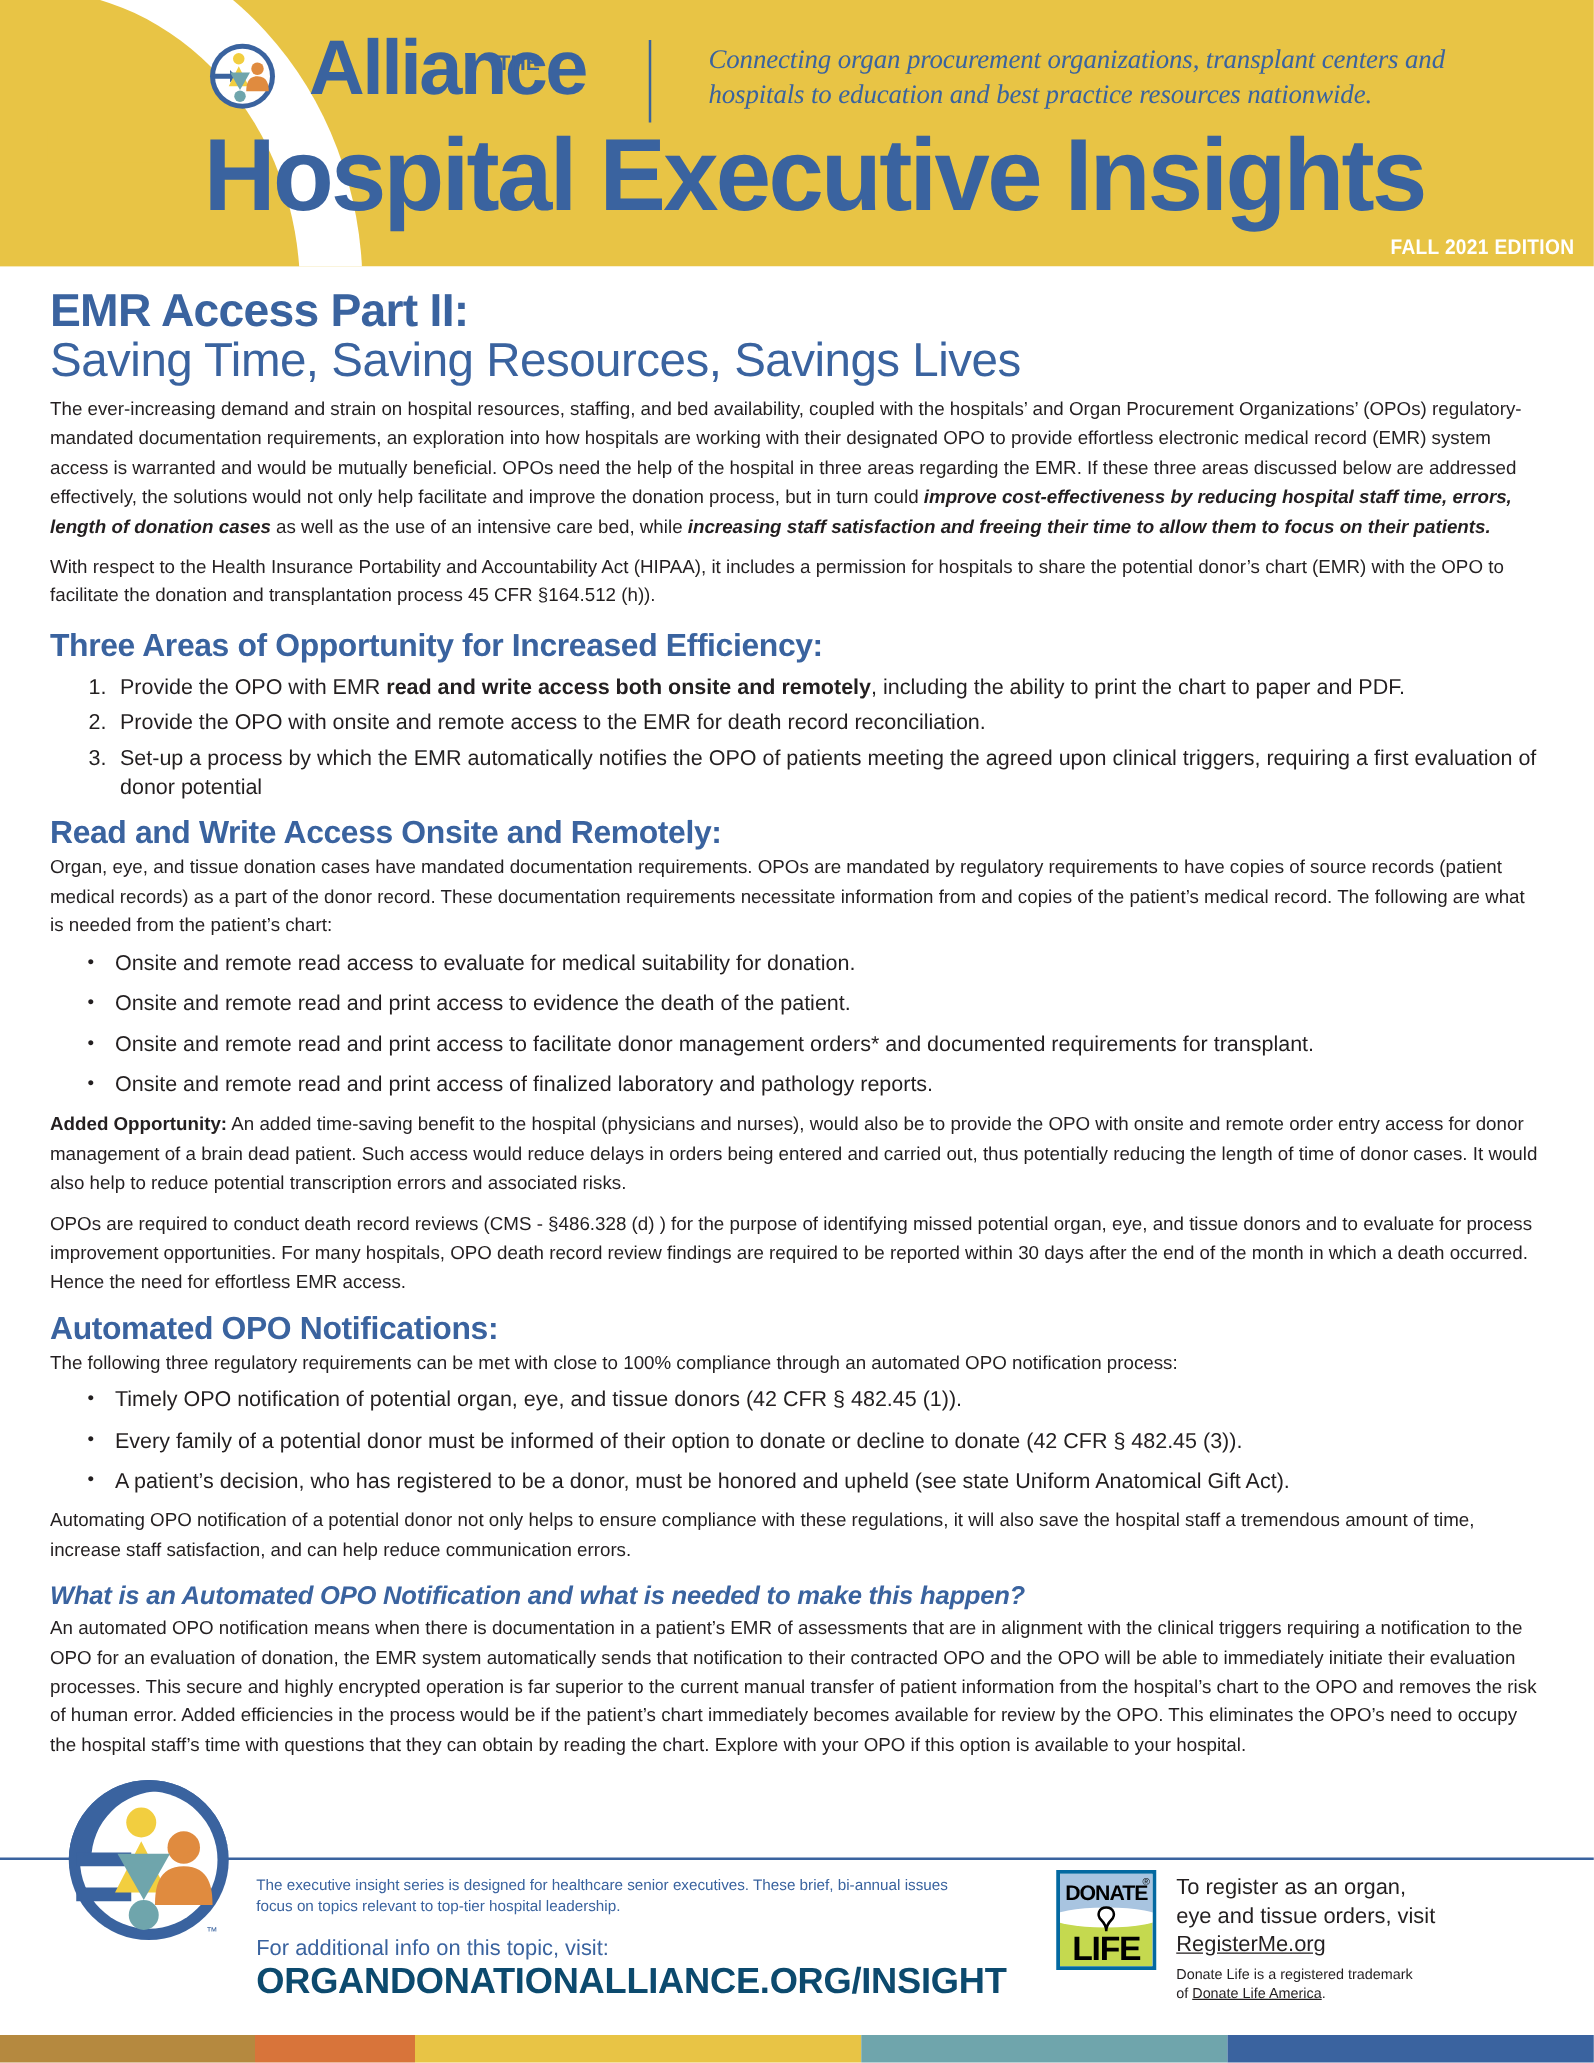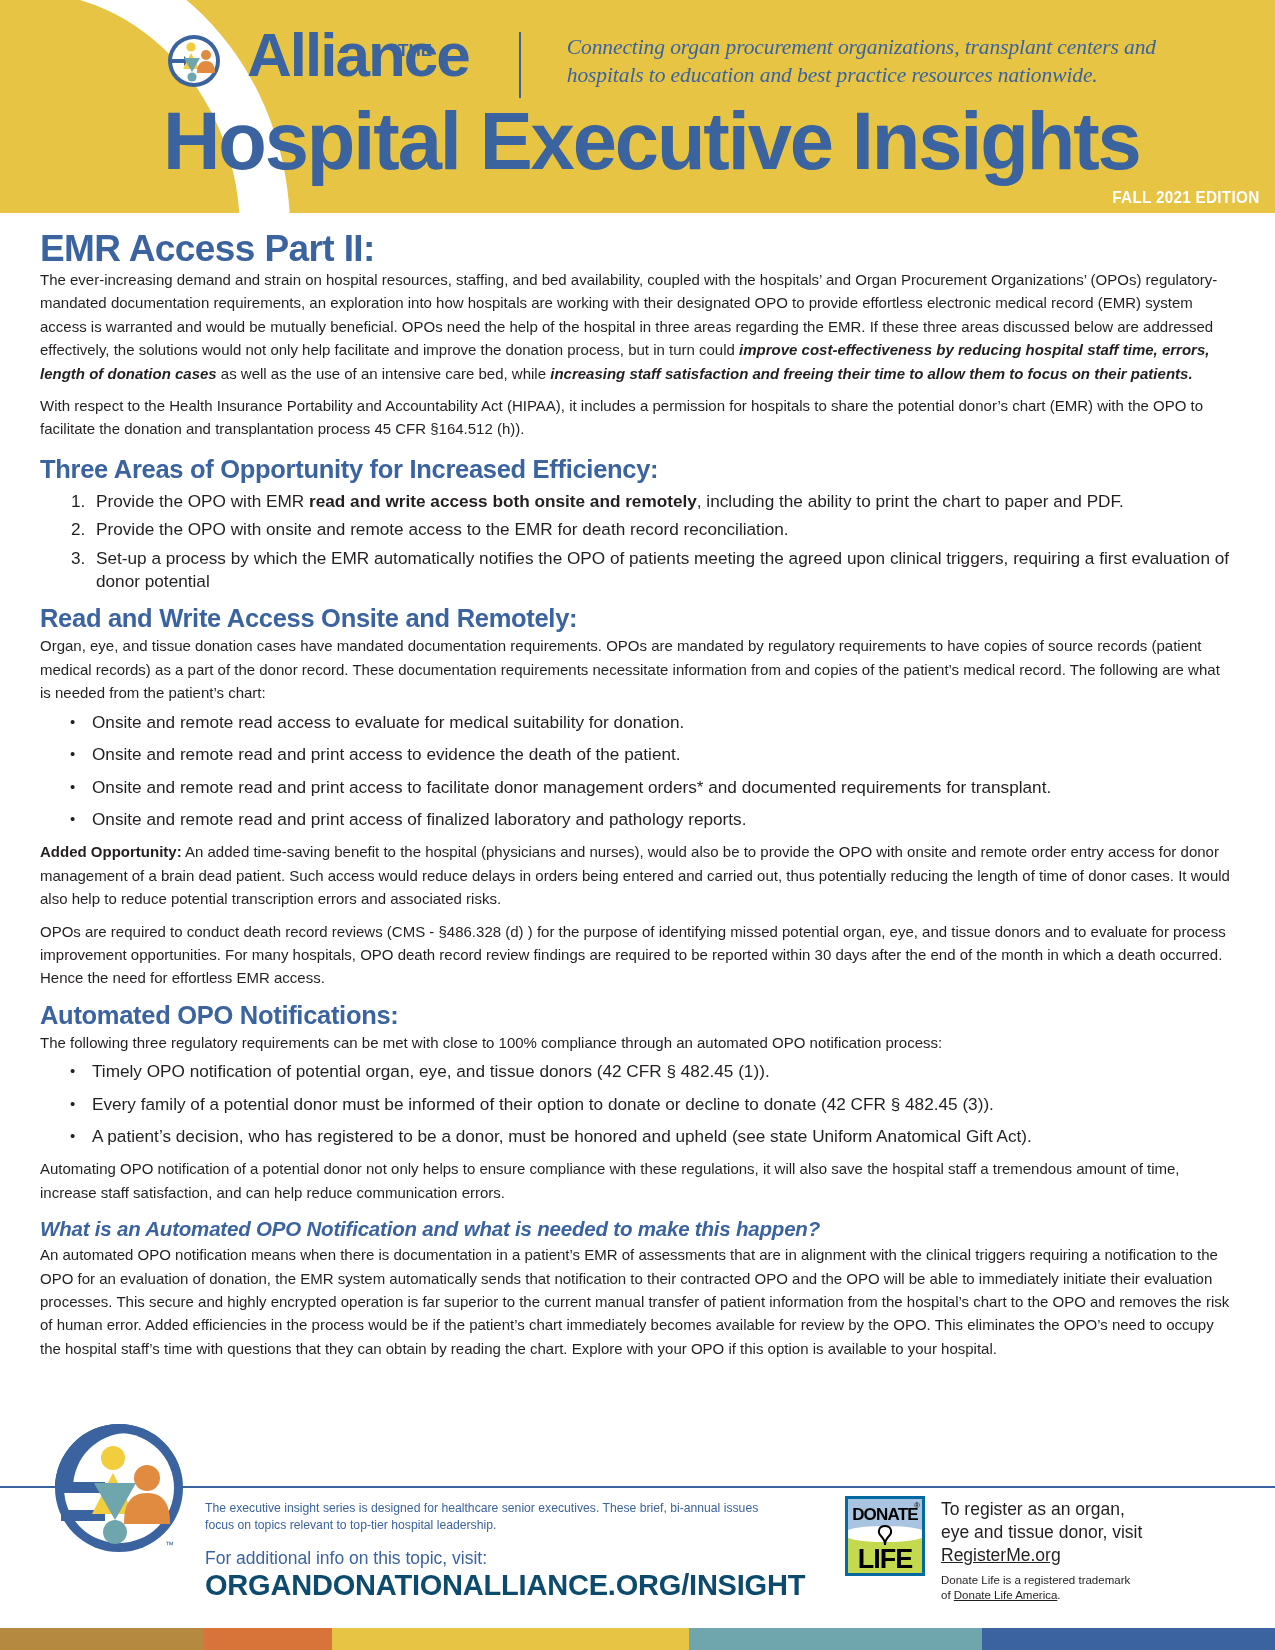--- a/index.html
+++ b/index.html
@@ -370,20 +370,21 @@
     <div class="logo-tagline">Connecting organ procurement organizations, transplant centers and hospitals to education and best practice resources nationwide.</div>
   </div>
 
   <div class="masthead">Hospital Executive Insights</div>
   <div class="edition">FALL 2021 EDITION</div>
 </div>
 
 <div class="content">
 
   <h1 class="doc-title-a">EMR Access Part II:</h1>
+  <h1 class="doc-title-b">Saving Time, Saving Resources, Savings Lives</h1>
 
   <p class="body gap"><span>The ever-increasing demand and strain on hospital resources, staffing, and bed availability, coupled with the hospitals’ and Organ Procurement Organizations’ (OPOs) regulatory-mandated documentation requirements, an exploration into how hospitals are working with their designated OPO to provide effortless electronic medical record (EMR) system access is warranted and would be mutually beneficial. OPOs need the help of the hospital in three areas regarding the EMR. If these three areas discussed below are addressed effectively, the solutions would not only help facilitate and improve the donation process, but in turn could </span><i class="bi">improve cost-effectiveness by reducing hospital staff time, errors, length of donation cases</i><span> as well as the use of an intensive care bed, while </span><i class="bi">increasing staff satisfaction and freeing their time to allow them to focus on their patients.</i></p>
 
   <p class="body gap">With respect to the Health Insurance Portability and Accountability Act (HIPAA), it includes a permission for hospitals to share the potential donor’s chart (EMR) with the OPO to facilitate the donation and transplantation process 45 CFR §164.512 (h)).</p>
 
   <h2 class="section">Three Areas of Opportunity for Increased Efficiency:</h2>
   <ol class="numlist">
     <li><span>Provide the OPO with EMR </span><b>read and write access both onsite and remotely</b><span>, including the ability to print the chart to paper and PDF.</span></li>
     <li><span>Provide the OPO with onsite and remote access to the EMR for death record reconciliation.</span></li>
     <li><span>Set-up a process by which the EMR automatically notifies the OPO of patients meeting the agreed upon clinical triggers, requiring a first evaluation of donor potential</span></li>
@@ -450,21 +451,21 @@
       <div class="dl-ribbon">
         <svg width="20" height="22" viewBox="0 0 20 22" aria-hidden="true">
           <path d="M10 2 C4 2 2 8 6 12 C9 15 10 18 10 21 C10 18 11 15 14 12 C18 8 16 2 10 2z" fill="none" stroke="#000" stroke-width="2"></path>
         </svg>
       </div>
       <div class="dl-life">LIFE</div>
       <div class="dl-reg">®</div>
     </div>
     <div class="donor-text">
       <div>To register as an organ,</div>
-      <div>eye and tissue donor, visit</div>
+      <div>eye and tissue orders, visit</div>
       <div><a href="#">RegisterMe.org</a></div>
       <div class="donor-fine">
         <span>Donate Life is a registered trademark</span><br>
         <span>of </span><a href="#">Donate Life America</a><span>.</span>
       </div>
     </div>
   </div>
 
   <div class="bottom-bar">
     <div class="bb" style="width: 16%; background: rgb(181, 137, 63);"></div>

